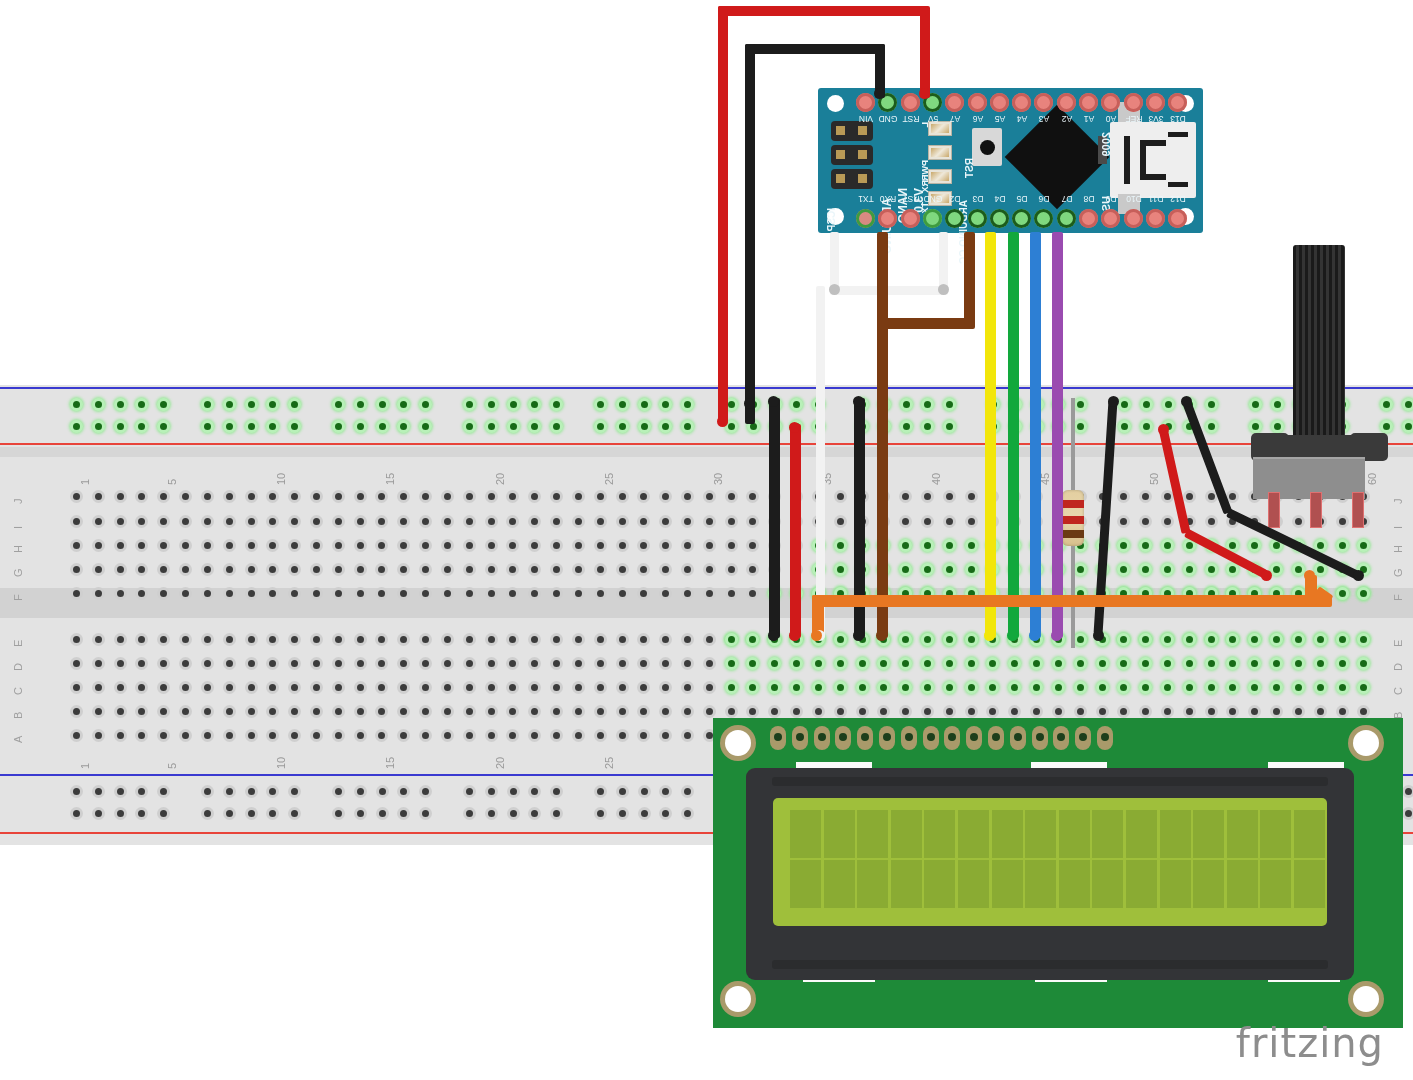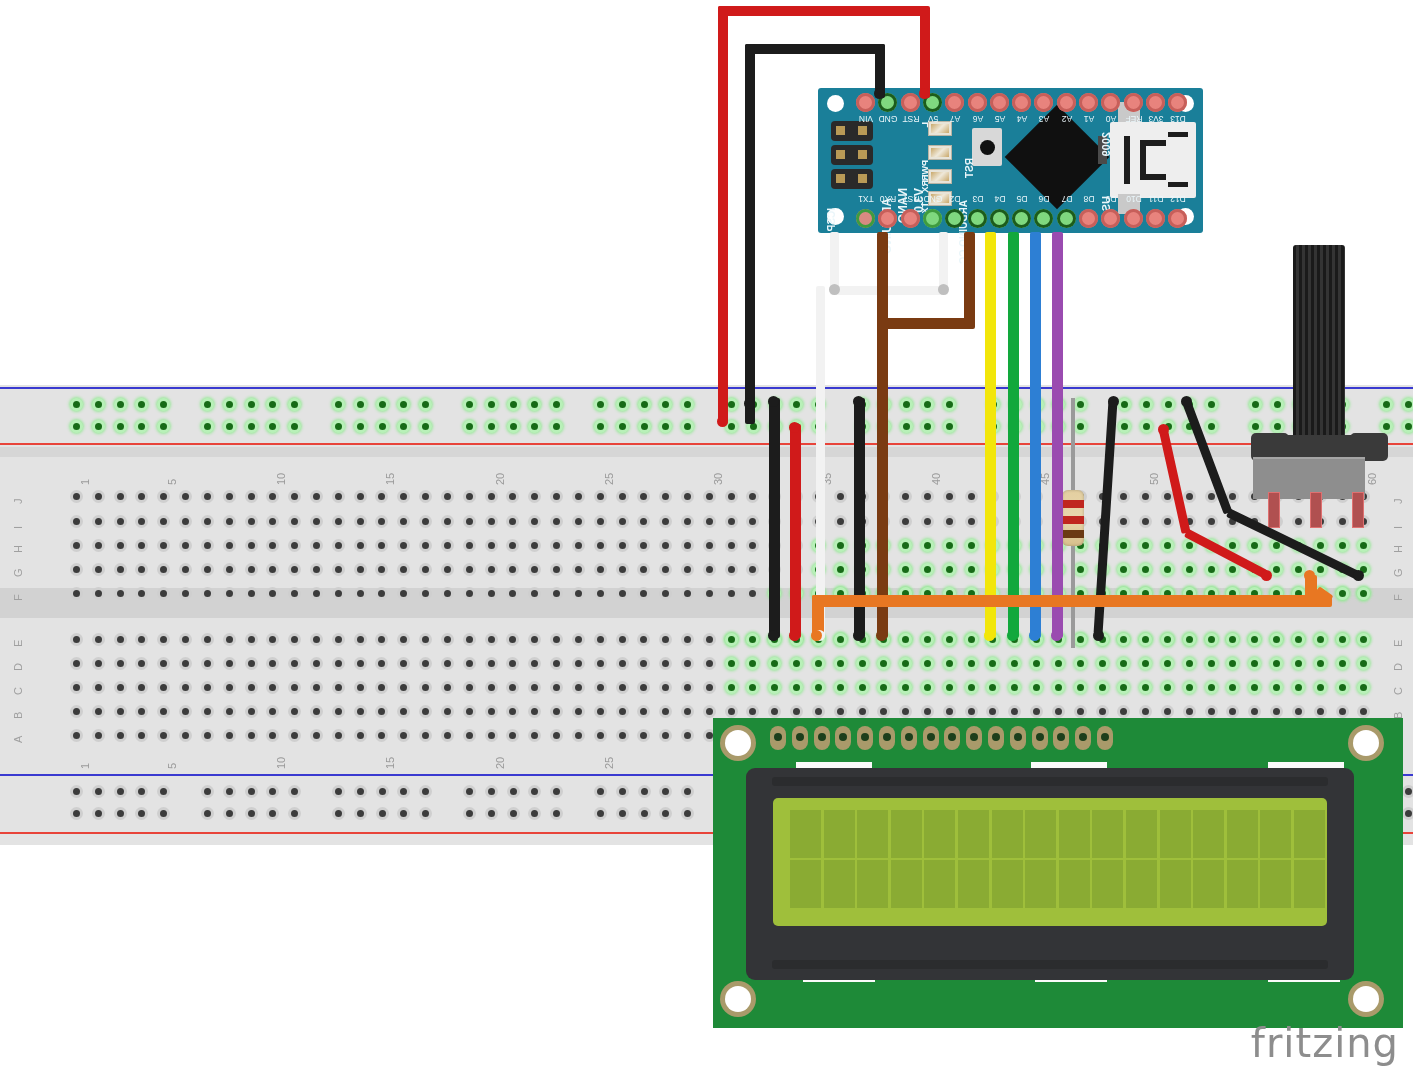--- a/index.html
+++ b/index.html
@@ -92,21 +92,21 @@
 
   
   #resistor{position:absolute;}
   .res-lead{position:absolute;width:4px;background:#9a9a9a;}
   .res-body{position:absolute;width:22px;height:56px;border-radius:6px;
      background:linear-gradient(180deg,#e3cfa0 0%,#e8d6ad 50%,#d8c08c 100%);
      box-shadow:inset 0 0 3px rgba(0,0,0,.25);}
   .res-band{position:absolute;width:22px;height:8px;}
 
   
-  #logo{position:absolute;right:14px;bottom:14px;font-size:40px;color:#8d8d8d;
+  #logo{position:absolute;right:29px;bottom:14px;font-size:40px;color:#8d8d8d;
         font-family:"DejaVu Sans", sans-serif;letter-spacing:1px;}
 </style>
 </head>
 <body>
 
 <div id="stage">
 
   <div id="breadboard">
       <div class="rail-line" style="left: 0px; top: 2px; background: rgb(58, 58, 208);"></div>
       <div class="rail-line" style="left: 0px; top: 58px; background: rgb(232, 68, 58);"></div>

